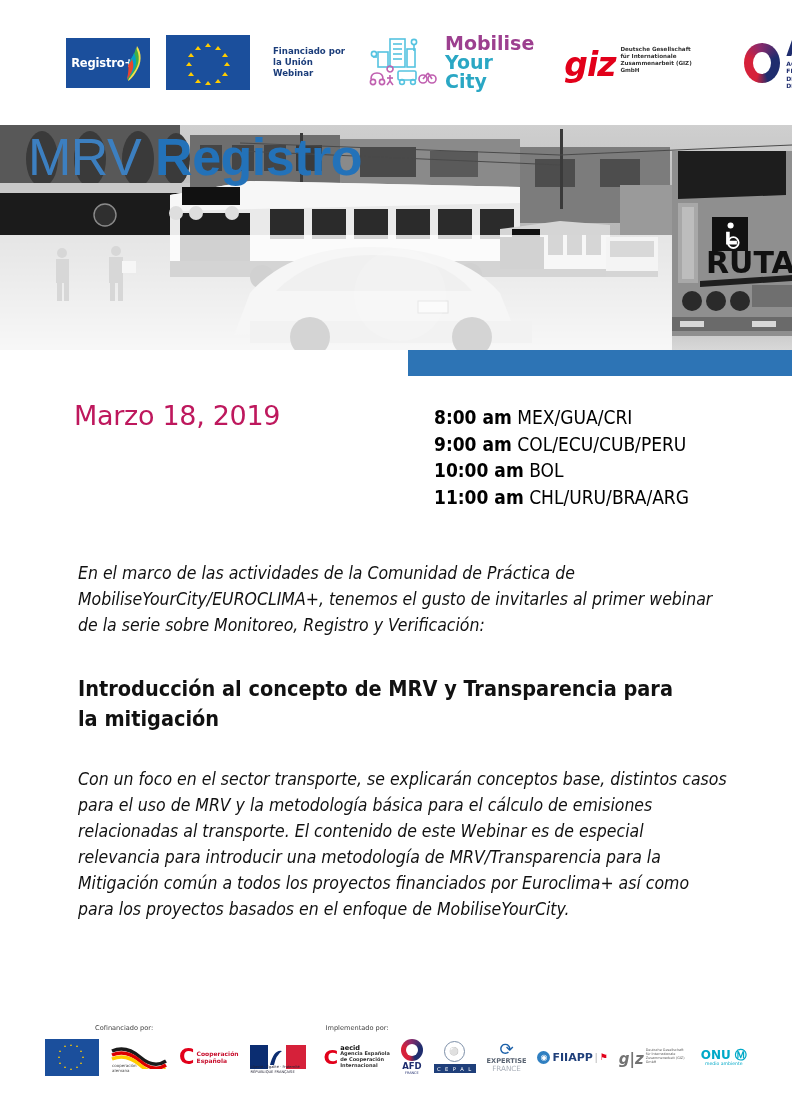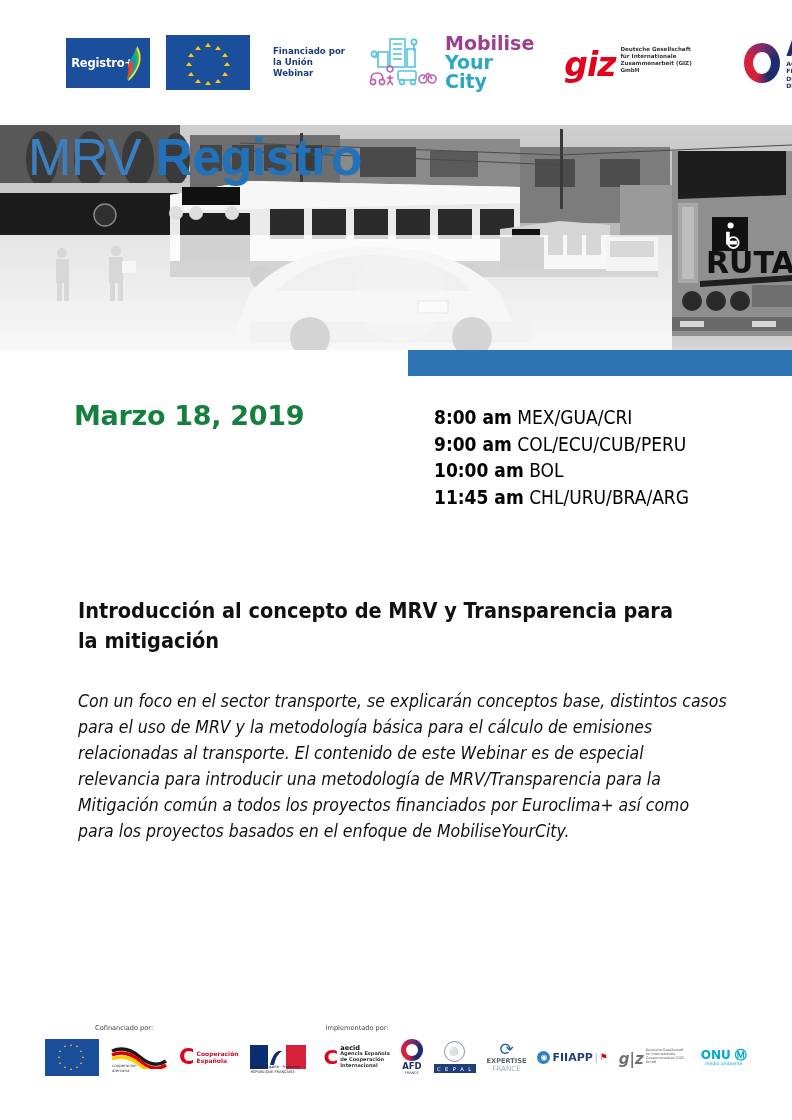--- a/index.html
+++ b/index.html
@@ -90,21 +90,21 @@
     position:absolute;left:408px;top:350px;width:384px;height:26px;
     background:#2d74b5;
   }
 
   
   .datetime{
     position:absolute;left:0;top:392px;width:792px;height:130px;
   }
   .date-label{
     position:absolute;left:74px;top:8px;
-    font-size:27px;font-weight:bold;color:#15803d;
+    font-size:27px;font-weight:normal;color:#be185d;
     font-family:"DejaVu Sans", sans-serif;letter-spacing:-0.3px;
   }
   .times{position:absolute;left:434px;top:12px;}
   .time-row{font-size:19px;line-height:26.5px;color:#000;white-space:nowrap;
     font-family:"DejaVu Sans Condensed","Liberation Sans",sans-serif;}
   .time-row .hr{font-weight:bold;}
   .time-row .zones{font-weight:400;}
 
   
   .body-text{position:absolute;left:78px;top:560px;width:650px;}
@@ -433,27 +433,28 @@
     </div>
     <div class="time-row">
       <span class="hr">9:00 am</span>
       <span class="zones">COL/ECU/CUB/PERU</span>
     </div>
     <div class="time-row">
       <span class="hr">10:00 am</span>
       <span class="zones">BOL</span>
     </div>
     <div class="time-row">
-      <span class="hr">11:45 am</span>
+      <span class="hr">11:00 am</span>
       <span class="zones">CHL/URU/BRA/ARG</span>
     </div>
   </div>
 </div>
 
 <div class="body-text">
+  <p class="para" style="margin:0;">En el marco de las actividades de la Comunidad de Práctica de MobiliseYourCity/EUROCLIMA+, tenemos el gusto de invitarles al primer webinar de la serie sobre Monitoreo, Registro y Verificación:</p>
   <h2 class="headline">Introducción al concepto de MRV y Transparencia para la mitigación</h2>
   <p class="para" style="margin:0;">Con un foco en el sector transporte, se explicarán conceptos base, distintos casos para el uso de MRV y la metodología básica para el cálculo de emisiones relacionadas al transporte. El contenido de este Webinar es de especial relevancia para introducir una metodología de MRV/Transparencia para la Mitigación común a todos los proyectos financiados por Euroclima+ así como para los proyectos basados en el enfoque de MobiliseYourCity.</p>
 </div>
 
 <div class="footer">
   <div class="footer-inner">
 
     <div class="fgroup">
       <div class="flabel">Cofinanciado por:</div>
       <div class="frow">

